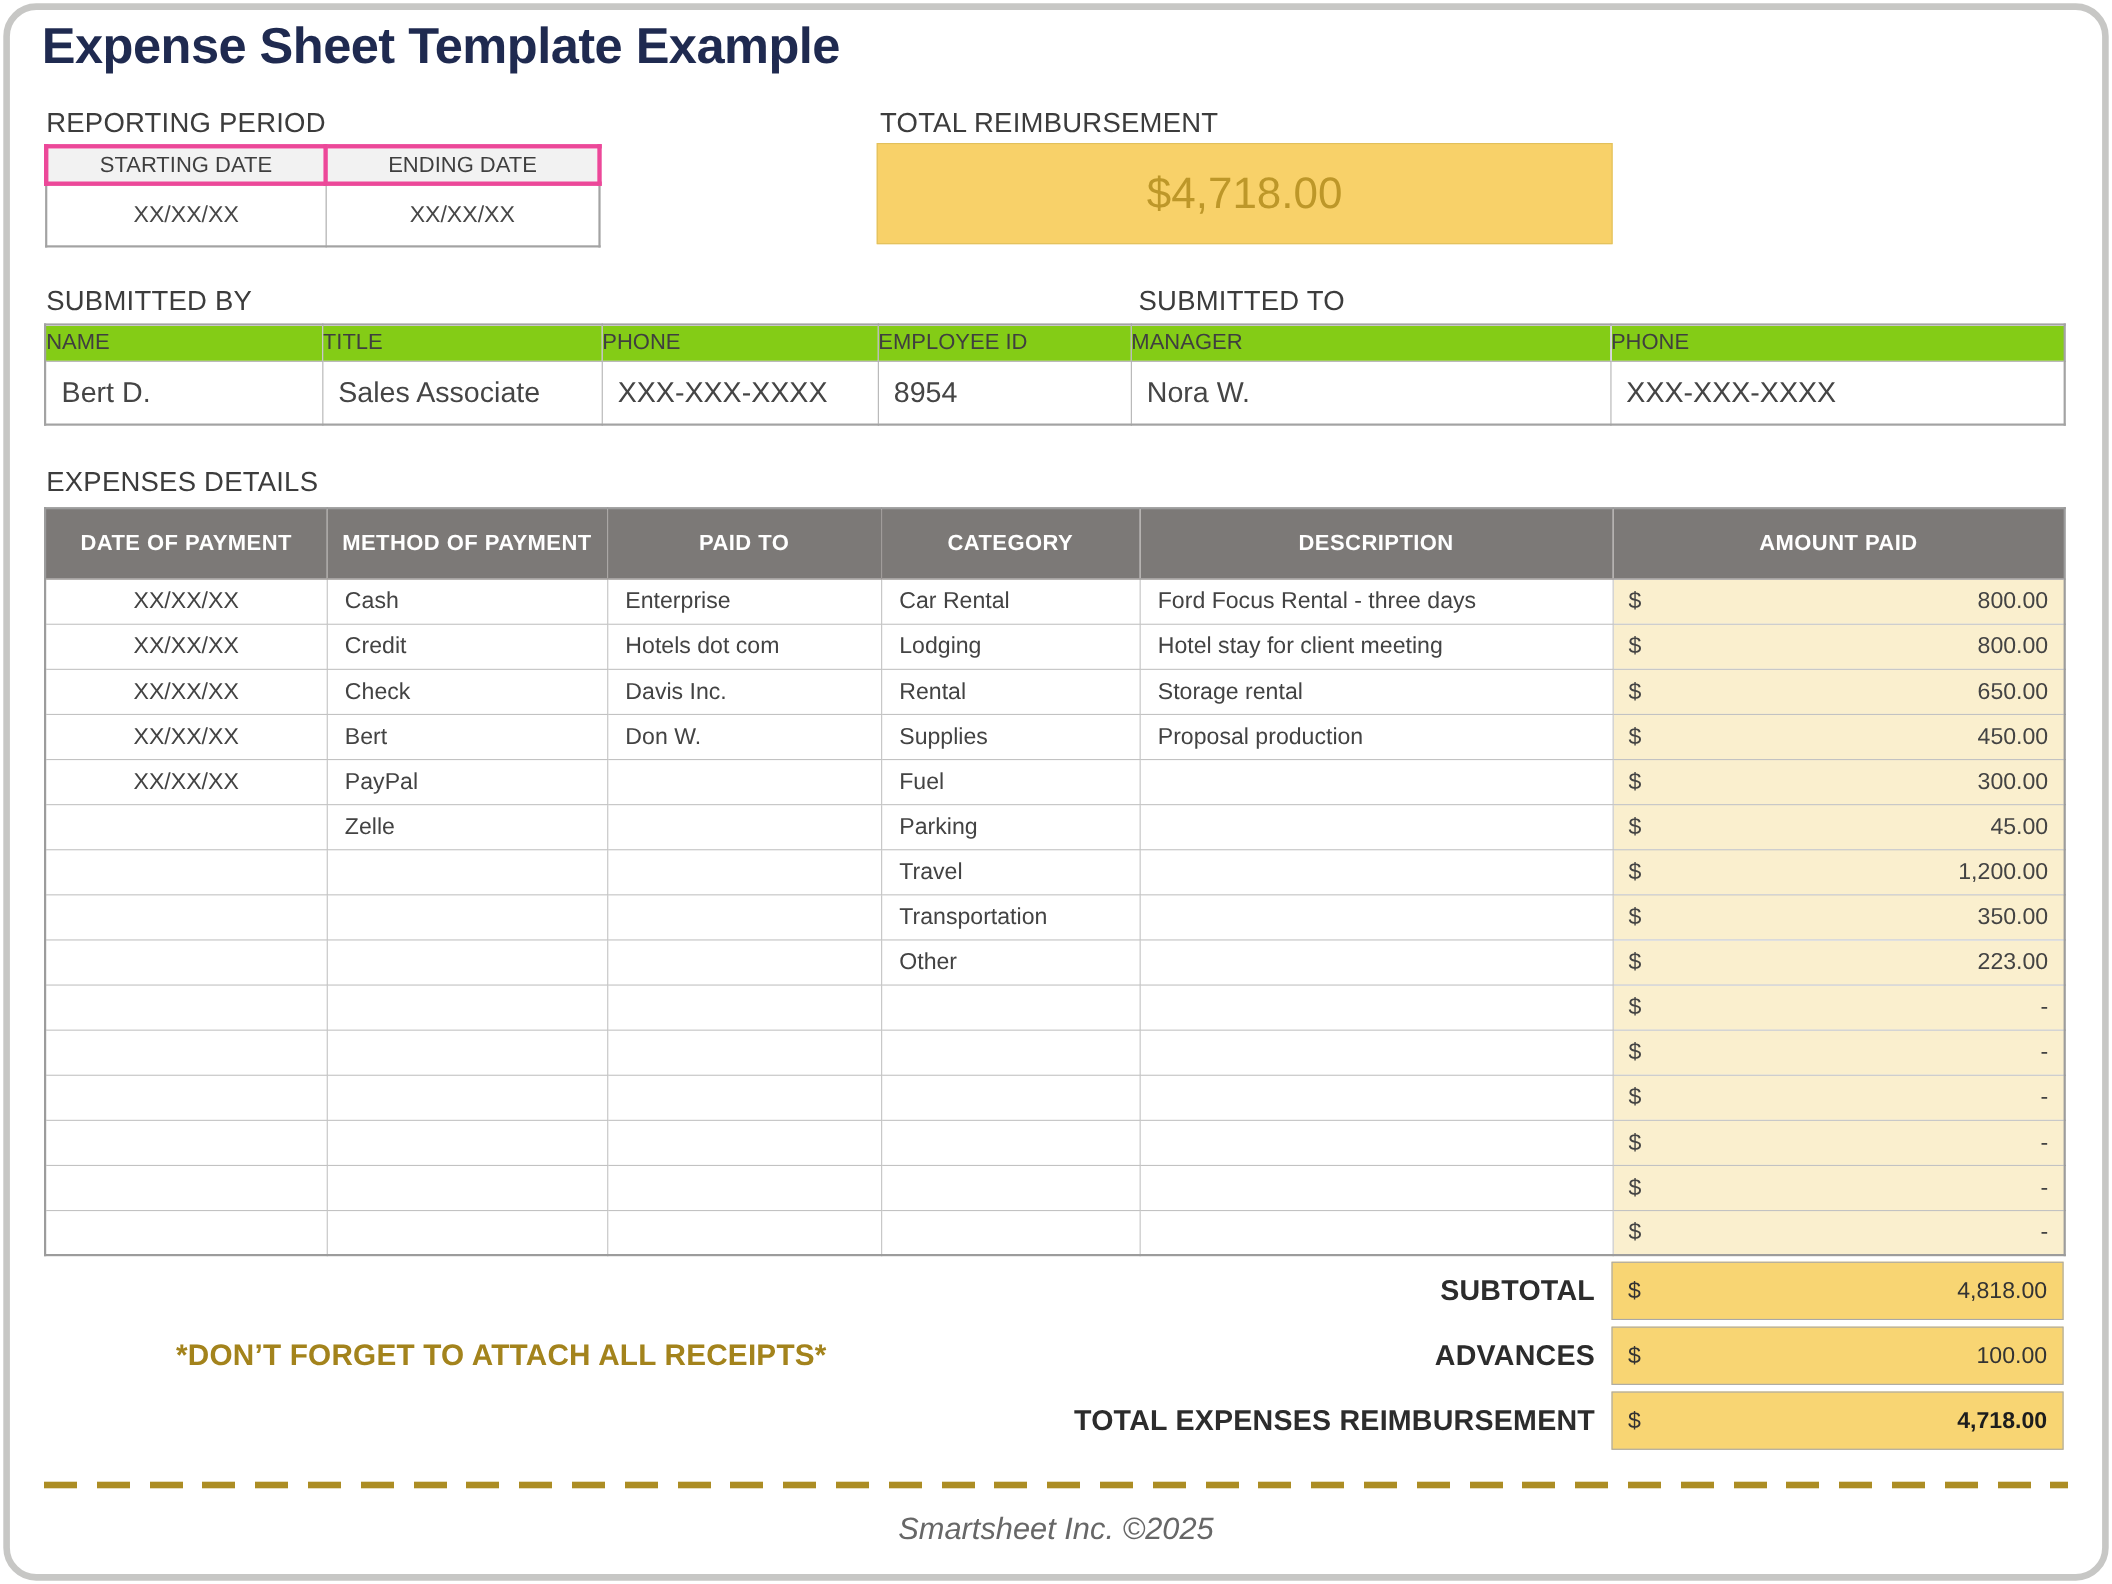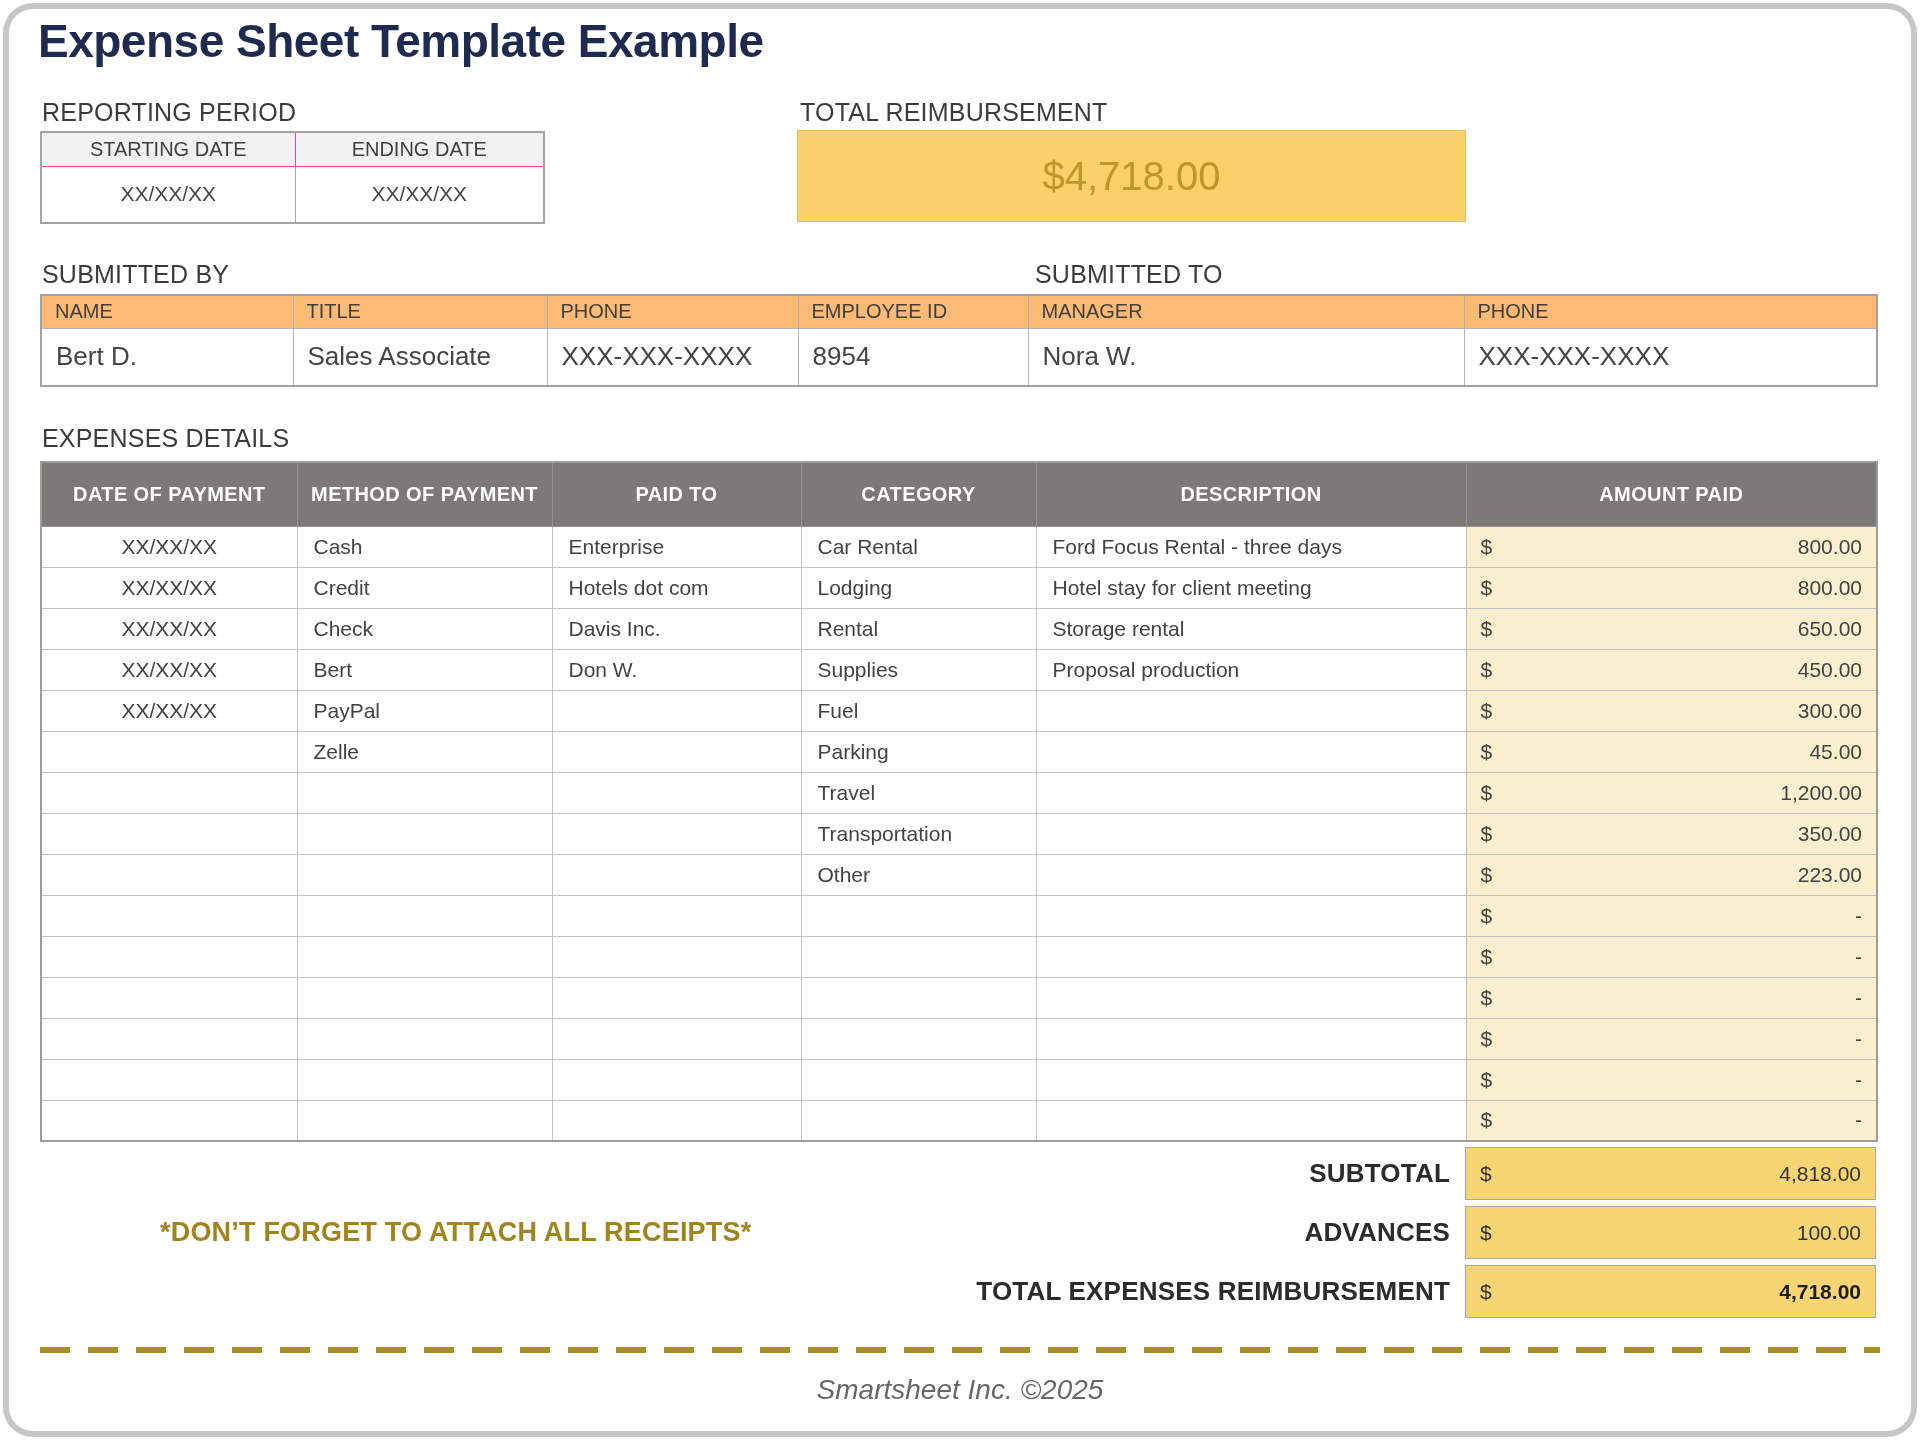--- a/index.html
+++ b/index.html
@@ -14,30 +14,30 @@
   .lbl-tr { left:800px; top:98px; }
   .lbl-sb { left:42px; top:260px; }
   .lbl-st { left:1035px; top:260px; }
   .lbl-ed { left:42px; top:424px; }
 
   table { border-collapse:collapse; table-layout:fixed; }
   td, th { overflow:hidden; white-space:nowrap; }
 
   
   .rp-table { position:absolute; left:40px; top:131px; width:503px; border:2px solid #a3a3a3; }
-  .rp-table th { height:34px; background:#f2f2f2; border:1px solid #ec4899; font-size:20px; font-weight:normal; color:#3f3f3f; text-align:center; }
+  .rp-table th { height:34px; background:#f2f2f2; border:4px solid #ec4899; font-size:20px; font-weight:normal; color:#3f3f3f; text-align:center; }
   .rp-table td { height:57px; background:#ffffff; border:1px solid #a9a9a9; font-size:21px; color:#474747; text-align:center; }
 
   
   .tr-box { position:absolute; left:797px; top:130px; width:669px; height:92px; background:#f8d169; border:1px solid #e2c05c; display:flex; align-items:center; justify-content:center; }
   .tr-amount { font-size:40px; font-weight:normal; color:#bd9729; }
 
   
   .sub-table { position:absolute; left:40px; top:294px; width:1836px; border:2px solid #a3a3a3; }
-  .sub-table th { height:33px; background:#fdba74; border:1px solid #b3b3b3; font-size:20px; font-weight:normal; color:#3f3f3f; text-align:left; padding-left:13px; }
+  .sub-table th { height:33px; background:#84cc16; border:1px solid #b3b3b3; font-size:20px; font-weight:normal; color:#3f3f3f; text-align:left; padding-left:0; }
   .sub-table td { height:58px; background:#ffffff; border:1px solid #b3b3b3; font-size:26px; color:#454545; text-align:left; padding-left:14px; }
 
   
   .exp-table { position:absolute; left:40px; top:461px; width:1836px; border:2px solid #9c9c9c; }
   .exp-table th { height:64px; background:#7c7977; border:1px solid #96928f; font-size:20px; font-weight:bold; color:#ffffff; text-align:center; letter-spacing:0.4px; }
   .exp-table td { height:41px; background:#ffffff; border:1px solid #c2c2c2; font-size:21px; color:#434343; }
   .exp-table td.c-date { text-align:center; }
   .exp-table td.c-text { text-align:left; padding-left:16px; }
   .exp-table td.c-amount { background:#faefce; padding:0 14px; }
   .c-amount .cur { float:left; }

